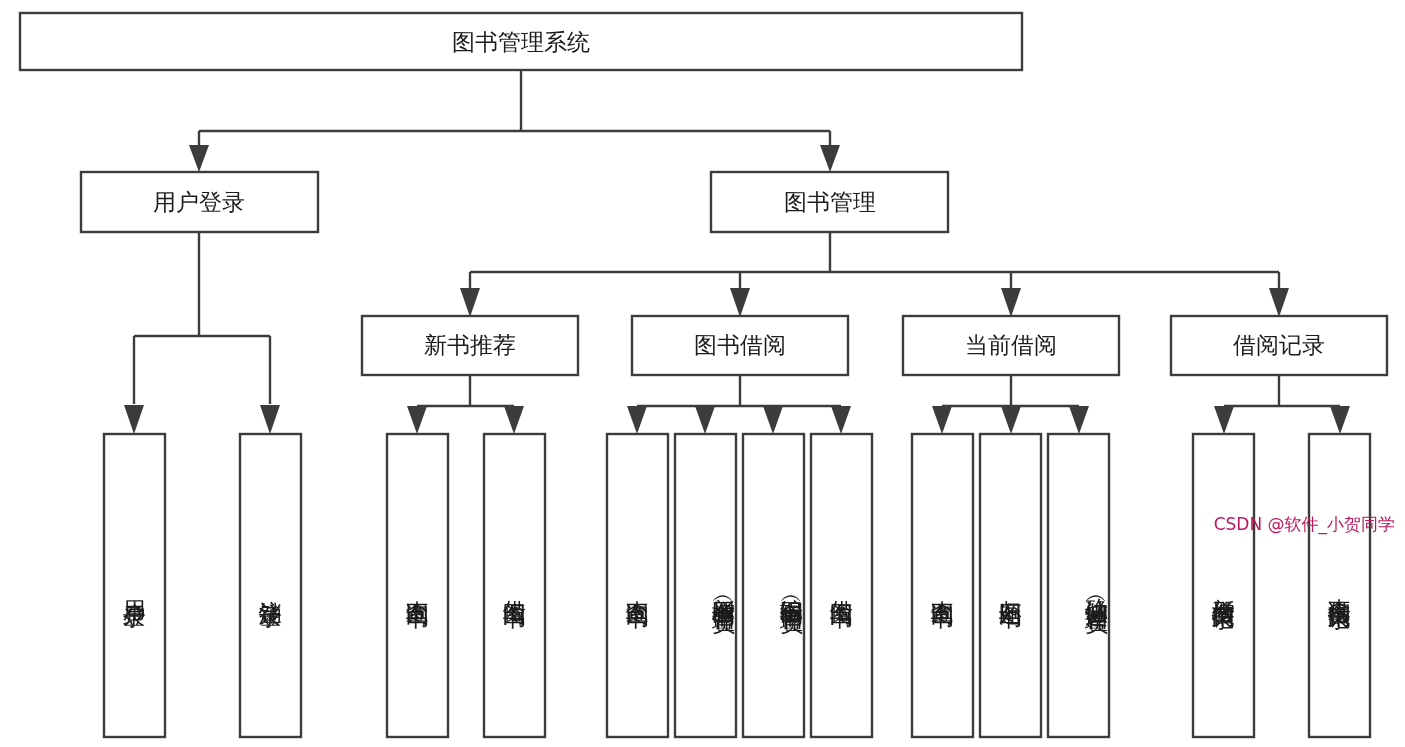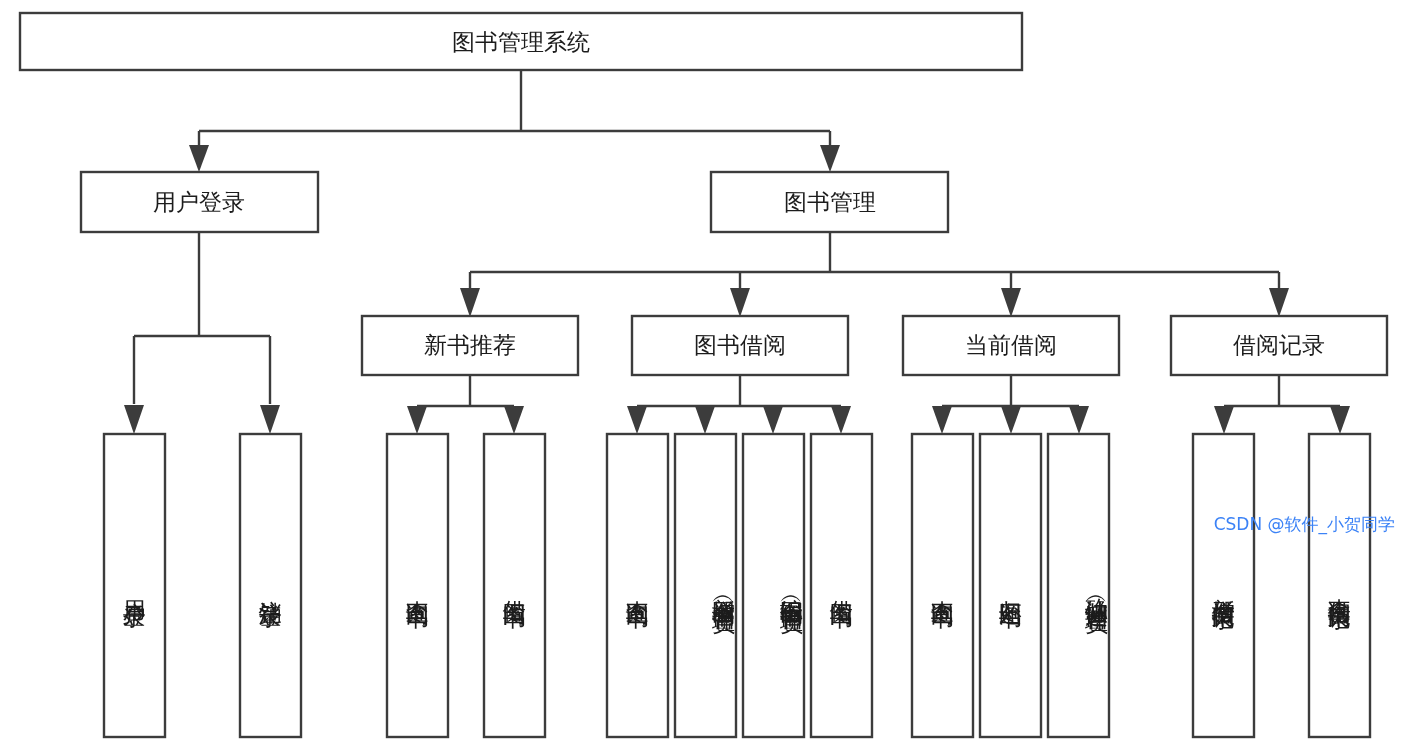--- a/index.html
+++ b/index.html
@@ -62,21 +62,21 @@
     justify-content: center;
     white-space: nowrap;
     pointer-events: none;
   }
   #watermark {
     position: absolute;
     right: 10px;
     bottom: 4px;
     font-family: "DejaVu Sans", "Liberation Sans", sans-serif;
     font-size: 17px;
-    color: #3b82f6;
+    color: #be185d;
     white-space: nowrap;
     pointer-events: none;
   }
 </style>
 </head>
 <body>
 
 <div id="diagram-root">
 
   <svg id="chart-svg" viewBox="0 0 1405 747">

